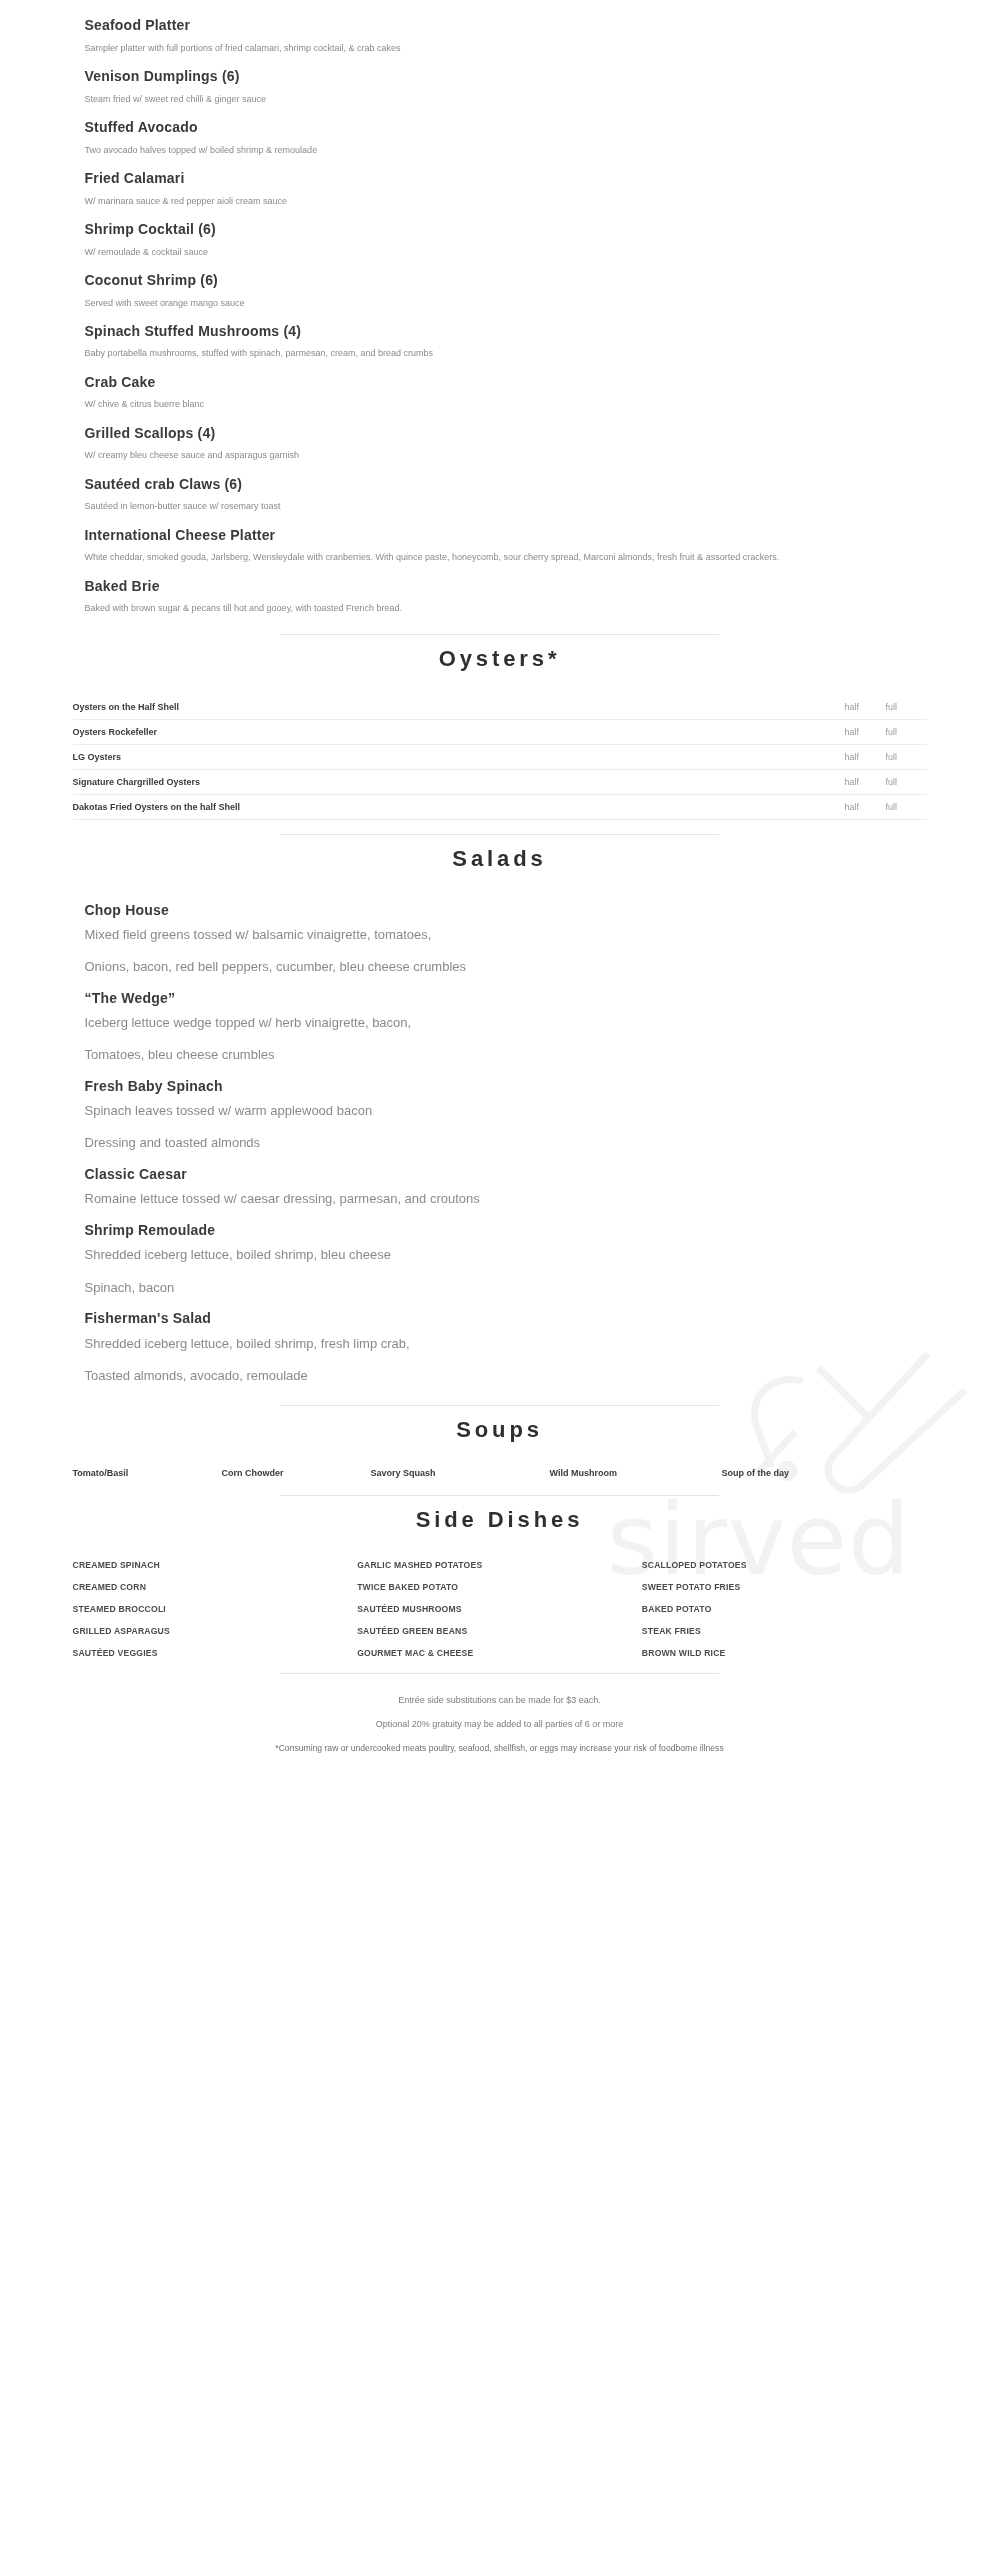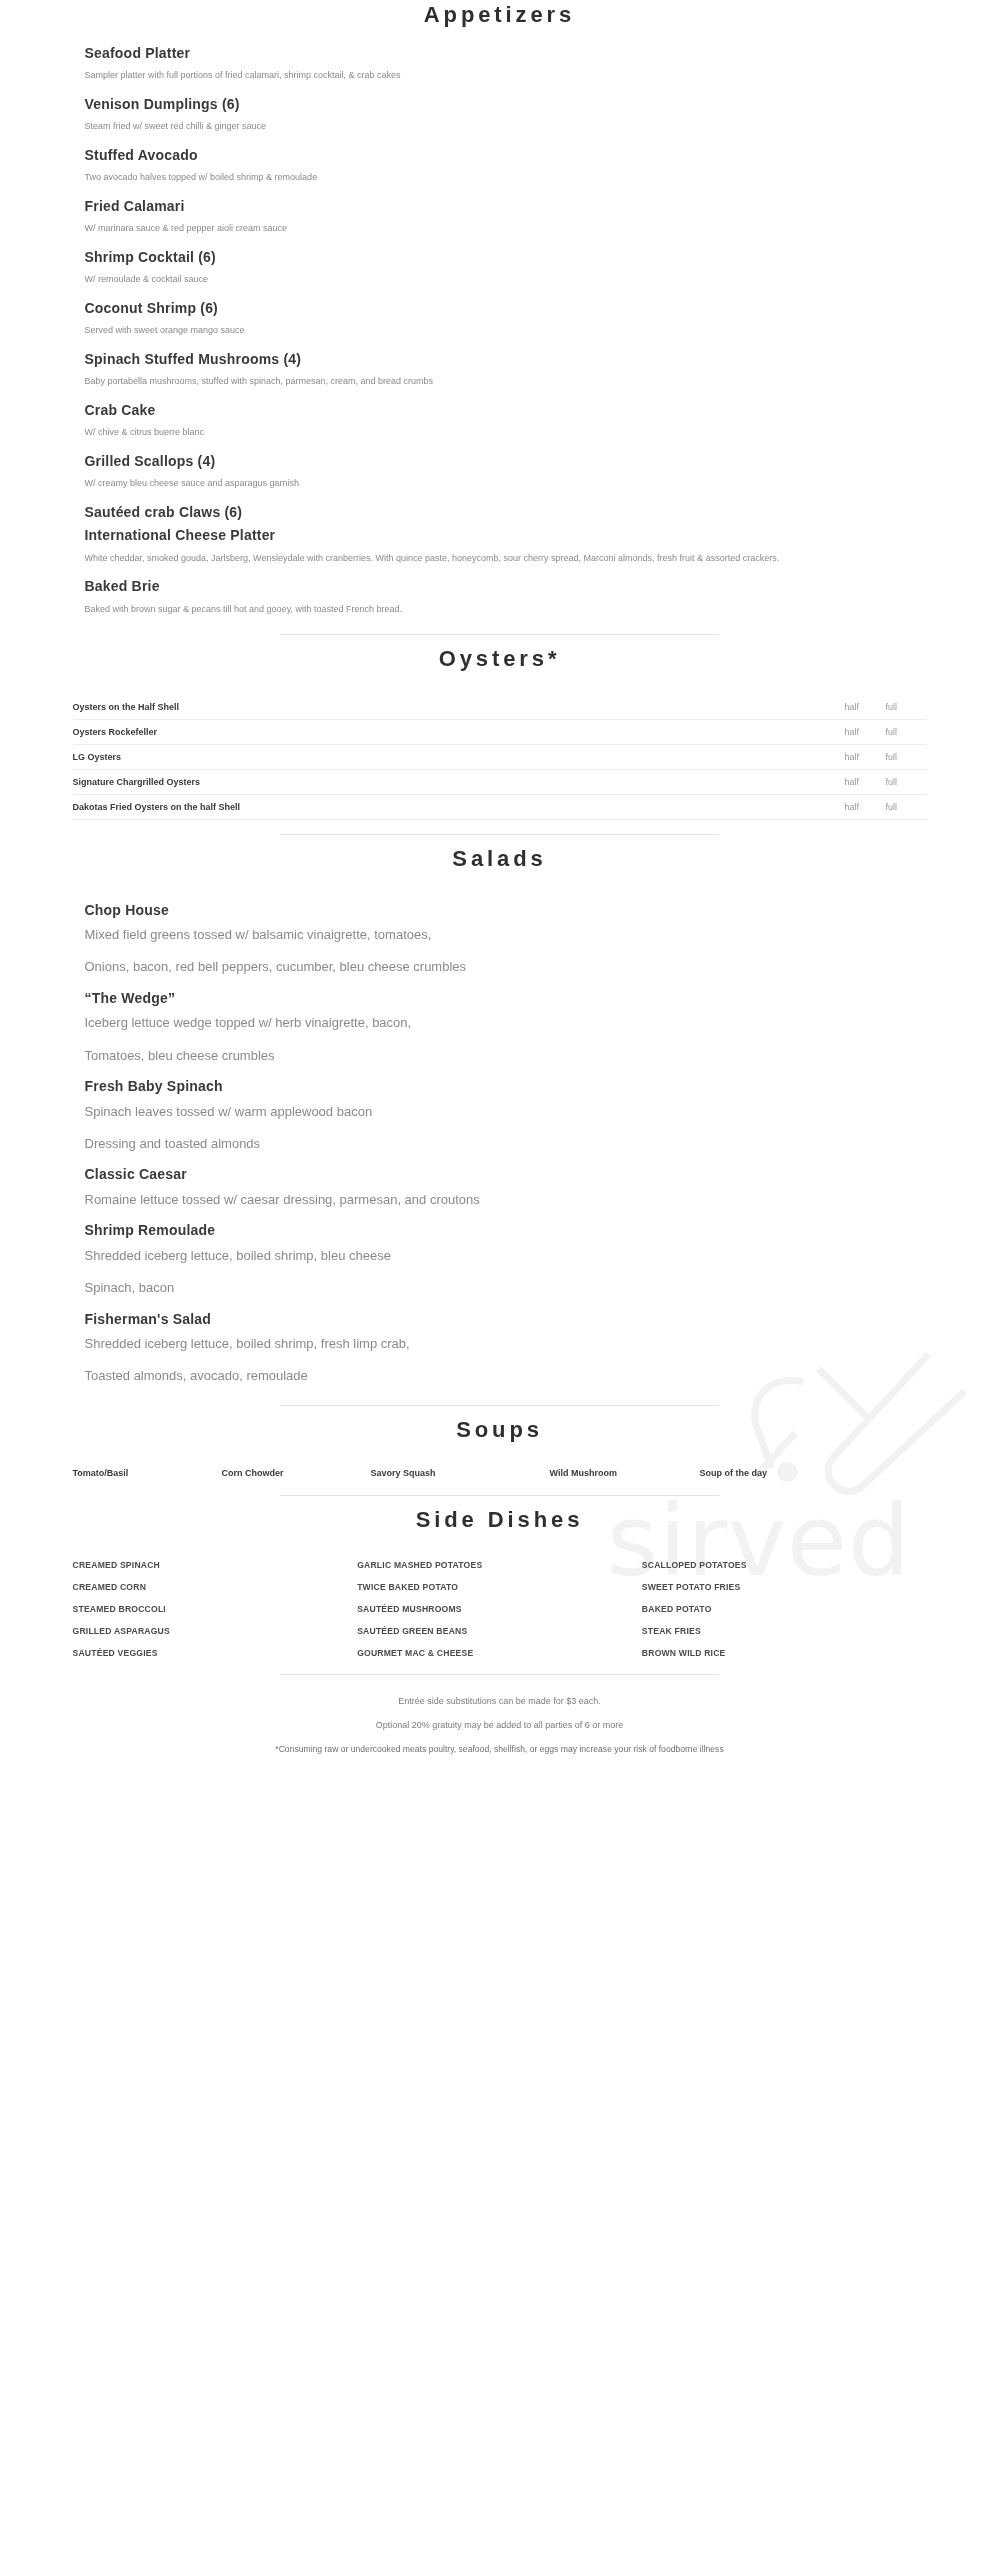--- a/index.html
+++ b/index.html
@@ -171,23 +171,20 @@
       </g>
       <g fill="#f2f2f2">
         <circle cx="290" cy="170" r="13"></circle>
       </g>
     </svg>
     <div class="watermark-text">sirved</div>
   </div>
 
   <div class="content">
 
-    <div style="padding-top:1.6px;">
-      <h1 class="section-title">Appetizers</h1>
-    </div>
     <div class="inner appetizers-list" style="padding-top:9.4px;">
 
       <div class="item">
         <div class="item-name">Seafood Platter</div>
         <div class="item-desc">Sampler platter with full portions of fried calamari, shrimp cocktail, &amp; crab cakes</div>
       </div>
       <div class="item">
         <div class="item-name">Venison Dumplings (6)</div>
         <div class="item-desc">Steam fried w/ sweet red chilli &amp; ginger sauce</div>
       </div>
@@ -214,20 +211,21 @@
       <div class="item">
         <div class="item-name">Crab Cake</div>
         <div class="item-desc">W/ chive &amp; citrus buerre blanc</div>
       </div>
       <div class="item">
         <div class="item-name">Grilled Scallops (4)</div>
         <div class="item-desc">W/ creamy bleu cheese sauce and asparagus garnish</div>
       </div>
       <div class="item">
         <div class="item-name">Sautéed crab Claws (6)</div>
+        <div class="item-desc">Sautéed in lemon-butter sauce w/ rosemary toast</div>
       </div>
       <div class="item">
         <div class="item-name">International Cheese Platter</div>
         <div class="item-desc">White cheddar, smoked gouda, Jarlsberg, Wensleydale with cranberries. With quince paste, honeycomb, sour cherry spread, Marconi almonds, fresh fruit &amp;  assorted crackers.</div>
       </div>
       <div class="item">
         <div class="item-name">Baked Brie</div>
         <div class="item-desc">Baked with brown sugar &amp; pecans till hot and gooey, with toasted French bread.</div>
       </div>
     </div>
@@ -308,21 +306,21 @@
 
     <div class="sep" style="margin-top:14px;"></div>
 
     <div style="padding-top:11px;">
       <h1 class="section-title">Soups</h1>
     </div>
     <div class="soups-row" style="padding-top:25px;">
       <div class="soup" style="width:149px;">Tomato/Basil</div>
       <div class="soup" style="width:149px;">Corn Chowder</div>
       <div class="soup" style="width:179px;">Savory Squash</div>
-      <div class="soup" style="width:150px;">Wild Mushroom</div>
+      <div class="soup" style="width:172px;">Wild Mushroom</div>
       <div class="soup">Soup of the day</div>
     </div>
 
     <div class="sep" style="margin-top:17px;"></div>
 
     <div style="padding-top:11px;">
       <h1 class="section-title">Side Dishes</h1>
     </div>
     <div class="sides-grid" style="padding-top:27px;">
       <div class="side-item">CREAMED SPINACH</div>

